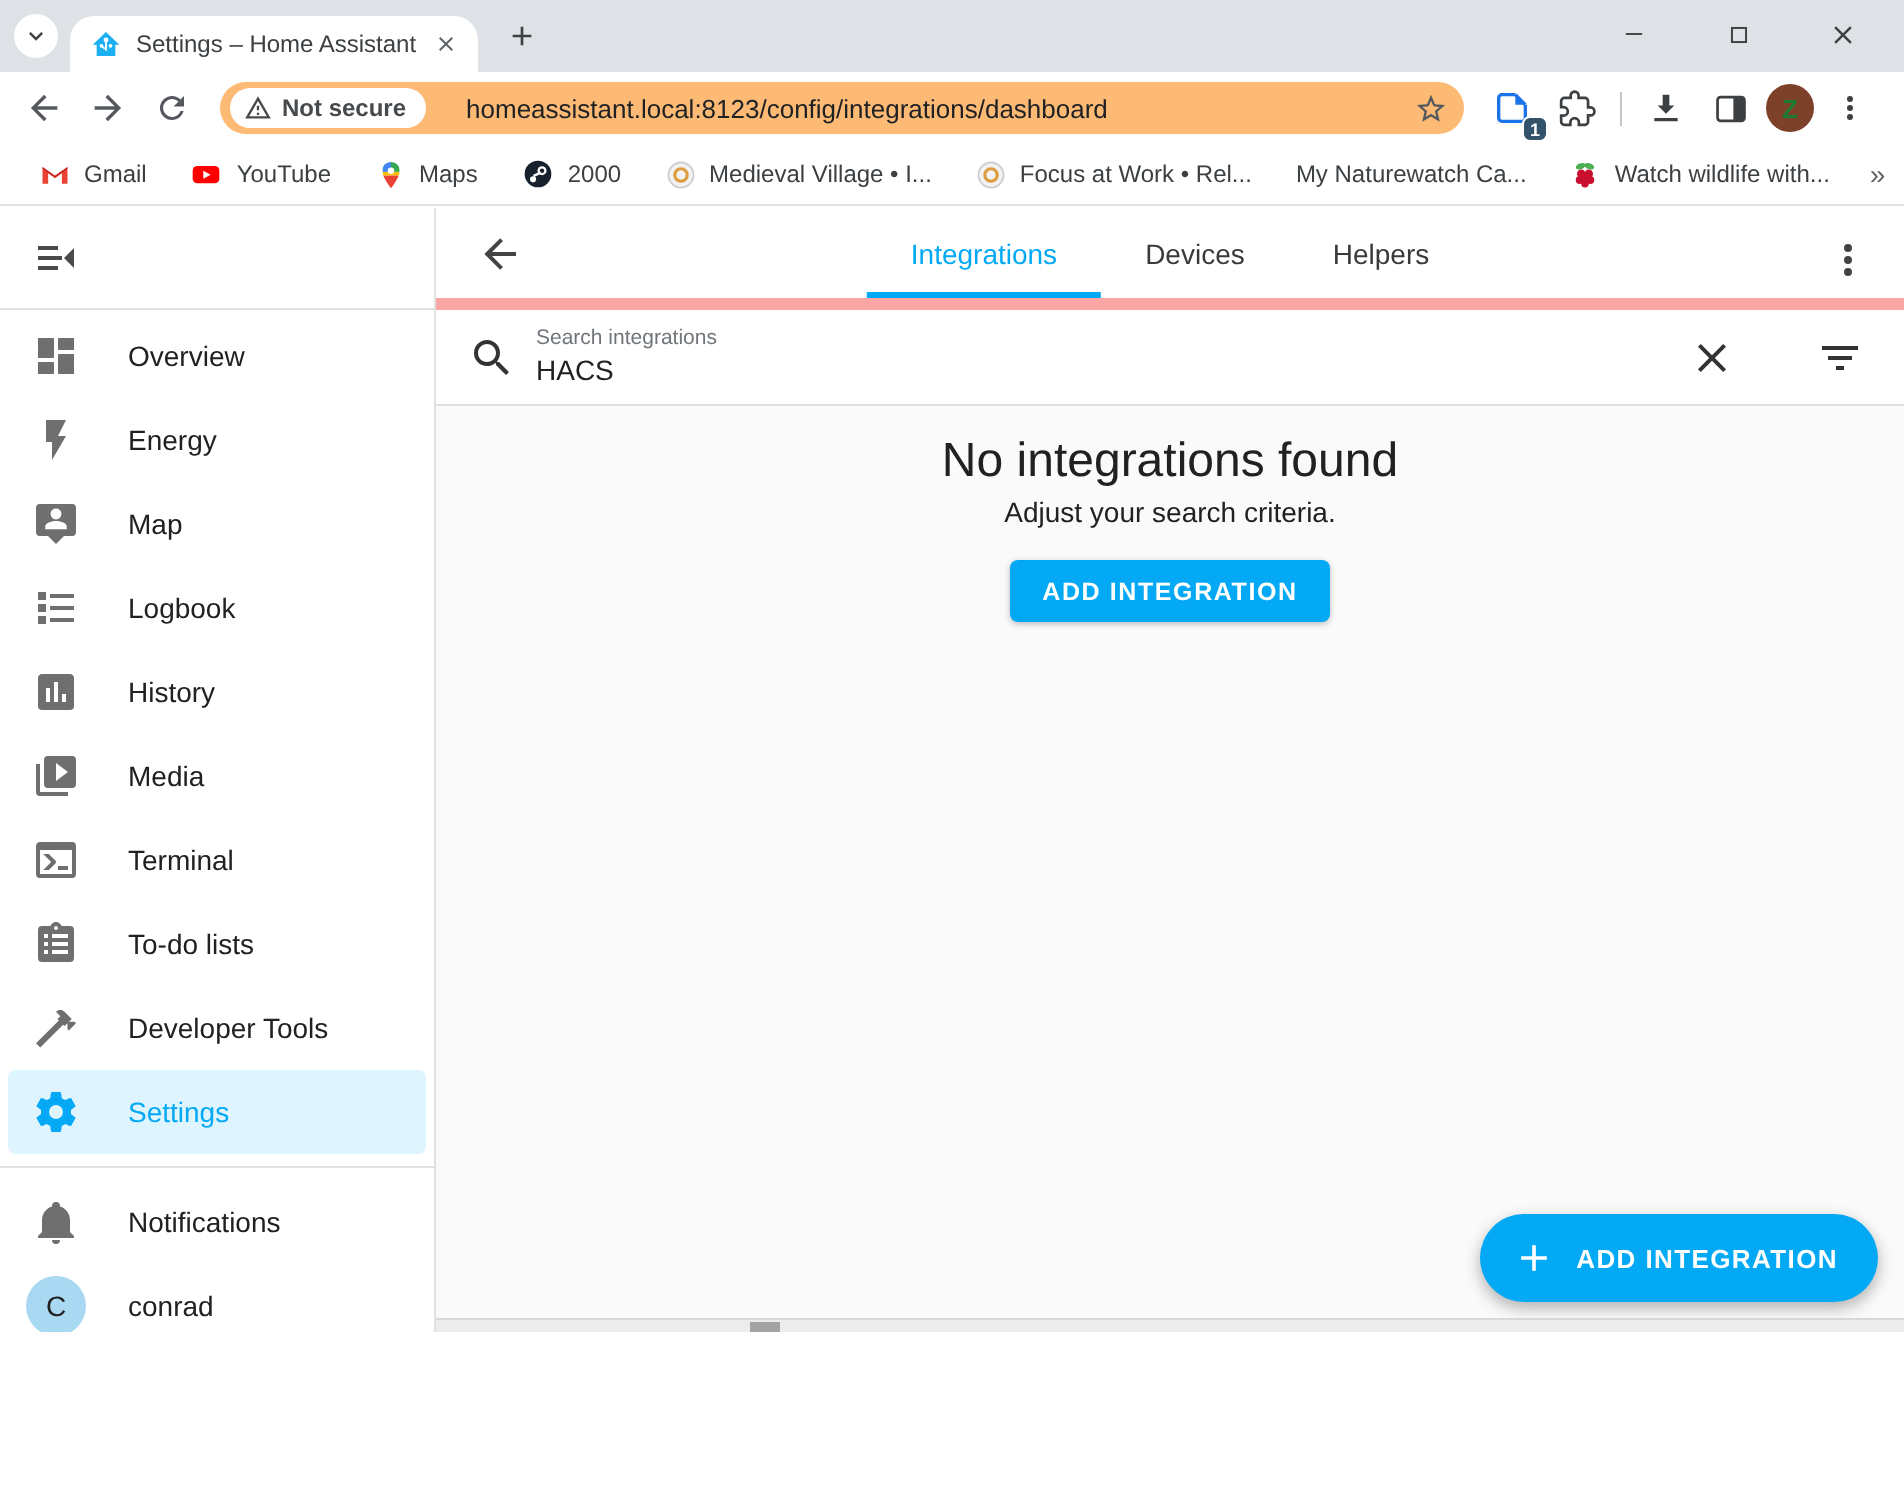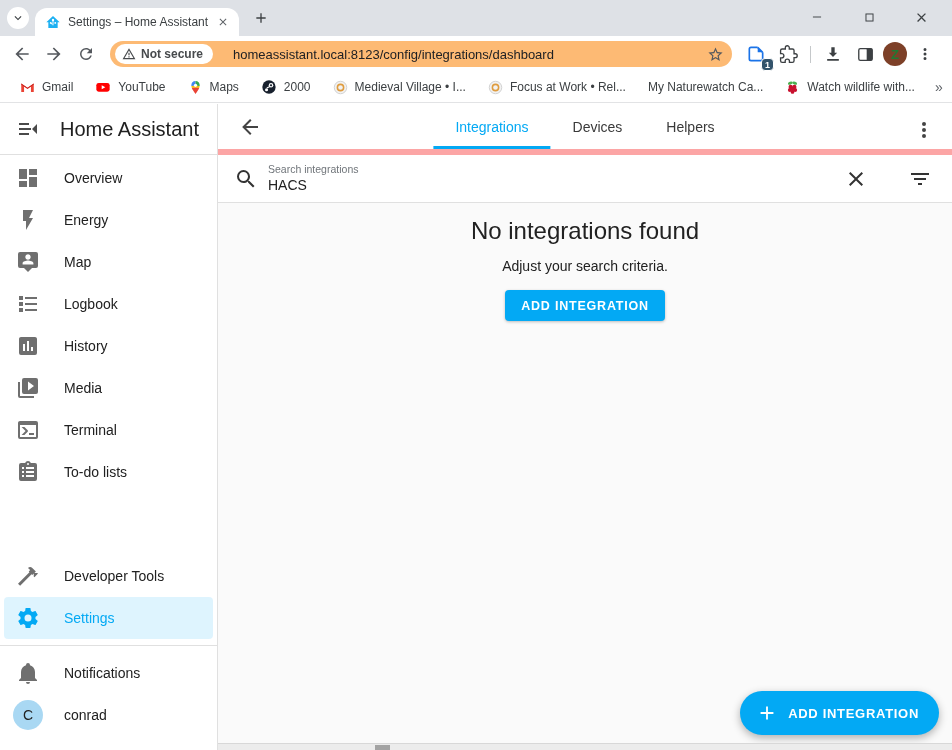--- a/index.html
+++ b/index.html
@@ -1,18 +1,18 @@
 <!DOCTYPE html>
 <html><head>
 <meta charset="utf-8">
 <style>
   * { box-sizing: border-box; margin: 0; padding: 0; }
   html,body { width:952px; height:750px; overflow:hidden; }
   body { font-family:"Liberation Sans","DejaVu Sans",sans-serif; background:#fff; position:relative; }
-  .screen { width:952px; height:750px; position:relative; overflow:hidden; }
+  .screen { width:952px; height:666px; position:relative; overflow:hidden; }
 
   
   .titlebar { height:36px; background:#dee1e6; display:flex; align-items:flex-end; position:relative; }
   .tabsearch { width:22px; height:22px; border-radius:50%; background:#fff; margin:0 0 7px 7px; display:flex; align-items:center; justify-content:center; }
   .btab { width:204px; height:28px; background:#fff; border-radius:12px 12px 0 0; margin-left:6px; display:flex; align-items:center; padding:0 8px 0 10px; gap:7px; }
   .btab-title { font-size:12px; color:#3c4043; white-space:nowrap; overflow:hidden; flex:1; }
   .tabclose { width:16px; height:16px; border-radius:50%; display:flex; align-items:center; justify-content:center; }
   .newtab { width:28px; height:28px; border-radius:50%; margin:0 0 4px 8px; display:flex; align-items:center; justify-content:center; }
   .wincontrols { position:absolute; right:8px; top:0; height:34px; display:flex; align-items:center; gap:22px; padding-right:8px; }
   .winbtn { width:30px; height:28px; display:flex; align-items:center; justify-content:center; }
@@ -65,21 +65,21 @@
   .tab.active::after { content:""; position:absolute; left:0; right:0; bottom:0; height:3px; background:#03a9f4; }
   .ha-row2 { height:48px; background:#fff; border-bottom:1px solid #e0e0e0; display:flex; align-items:center; padding:0 16px; flex:none; }
   .search-col { flex:1; margin-left:10px; display:flex; flex-direction:column; justify-content:center; }
   .search-label { font-size:10.5px; color:#70757a; line-height:13px; }
   .search-input { border:none; outline:none; background:transparent; font-size:14px; color:#212121; font-family:inherit; line-height:18px; padding:0; }
   .clear-btn { width:24px; height:24px; margin-right:40px; }
   .filter-btn { width:24px; height:24px; margin-right:4px; }
 
   .content { flex:1; display:flex; flex-direction:column; align-items:center; padding-top:14px; }
   .empty-title { font-size:24px; font-weight:400; color:#212121; }
-  .empty-sub { font-size:14px; color:#212121; margin-top:13px; }
+  .empty-sub { font-size:14px; color:#212121; margin-top:3px; }
   .add-btn { margin-top:16px; background:#03a9f4; color:#fff; border:none; border-radius:4px; height:31px; padding:0 16px; font-family:inherit; font-size:12.5px; font-weight:700; letter-spacing:0.8px; box-shadow:0 1px 3px rgba(0,0,0,0.25); }
 
   .fab { position:absolute; right:13px; bottom:15px; height:44px; border-radius:22px; background:#03a9f4; color:#fff; display:flex; align-items:center; gap:10px; padding:0 20px 0 16px; font-size:13px; font-weight:700; letter-spacing:0.7px; box-shadow:0 3px 8px rgba(0,0,0,0.3); }
 
   .hscroll { position:absolute; left:0; right:0; bottom:0; height:7px; background:#ececec; border-top:1px solid #d8d8d8; }
   .hthumb { position:absolute; left:157px; top:1px; width:15px; height:5px; background:#a3a3a3; }
 
   .ic { display:block; }
 </style>
 </head>
@@ -277,21 +277,20 @@
 
   </div>
 
   <div class="app">
 
     <aside class="sidebar">
       <div class="sb-head">
         <svg class="ic" width="24" height="24" viewBox="0 0 24 24" fill="#4a4a4a">
             <path d="M3,6H13V8H3V6M3,11H15V13H3V11M3,16H13V18H3V16M21,7V17L16,12L21,7Z"></path>
           </svg>
-        <span class="sb-title">Home Assistant</span>
       </div>
 
       <div class="sb-nav">
         <div class="sb-item">
           <svg class="ic" width="24" height="24" viewBox="0 0 24 24" fill="#6f6f6f">
               <path d="M13,3V9H21V3M13,21H21V11H13M3,21H11V15H3M3,13H11V3H3V13Z"></path>
             </svg>
           <span>Overview</span>
         </div>
         <div class="sb-item">

